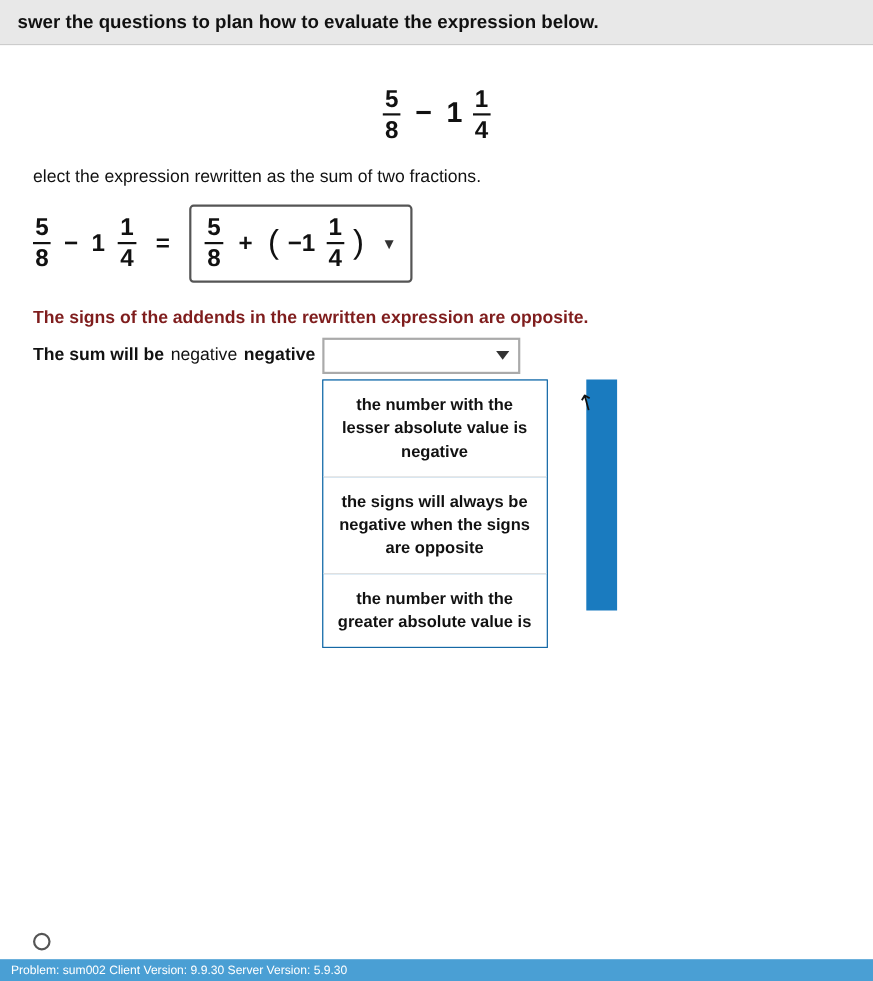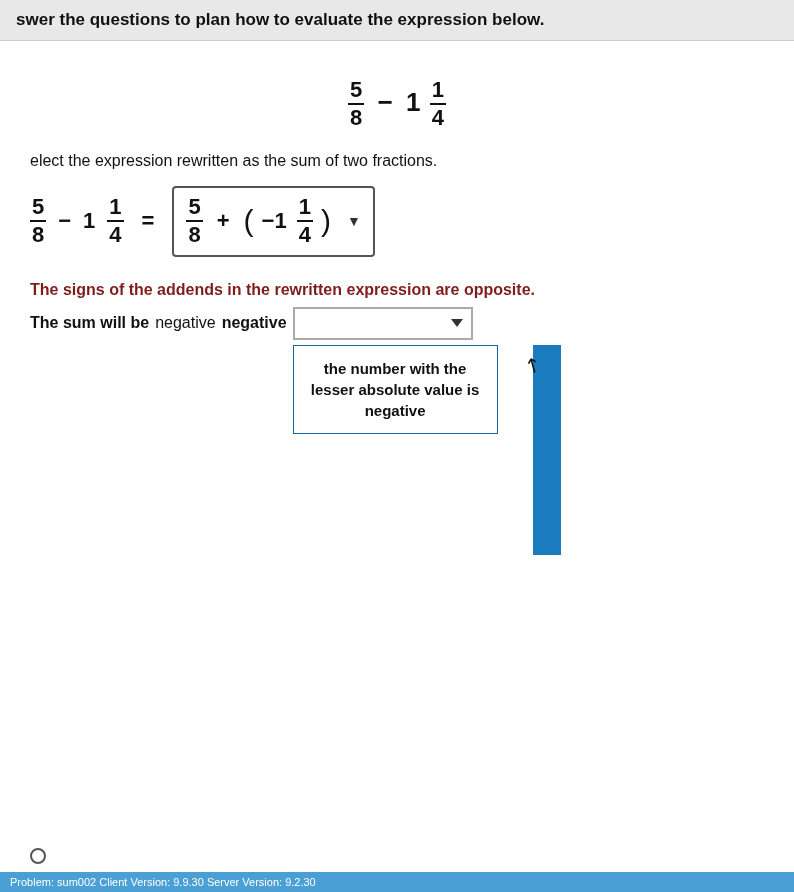--- a/index.html
+++ b/index.html
@@ -286,34 +286,40 @@
           <div class="select-box-arrow"></div>
         </div>
 
         
         <div class="dropdown-panel" style="top: 38px; left: 0; width: 205px;">
 
           <div class="dropdown-option">
             <span>the number with the lesser absolute value is negative</span>
           </div>
 
-
+          <div class="dropdown-option">
+            <span>the signs will always be negative when the signs are opposite</span>
+          </div>
+
+          <div class="dropdown-option">
+            <span>the number with the greater absolute value is</span>
+          </div>
         </div>
 
         
         <div style="position:absolute; top:38px; left:240px; width:28px; background:#1a7bbf; height:210px; z-index:98;"></div>
 
         
         <div style="position:absolute; top:46px; left:232px; z-index:102; font-size:20px; color:#111; transform: rotate(30deg);">↖</div>
       </div>
     </div>
 
   </div>
 
   <div class="radio-row">
     <div class="radio-circle"></div>
   </div>
 
   <div class="status-bar">
-    <span>Problem: sum002  Client Version: 9.9.30  Server Version: 9.2.30</span>
+    <span>Problem: sum002  Client Version: 9.9.30  Server Version: 5.9.30</span>
   </div>
 
 </div>
 
 </body></html>

